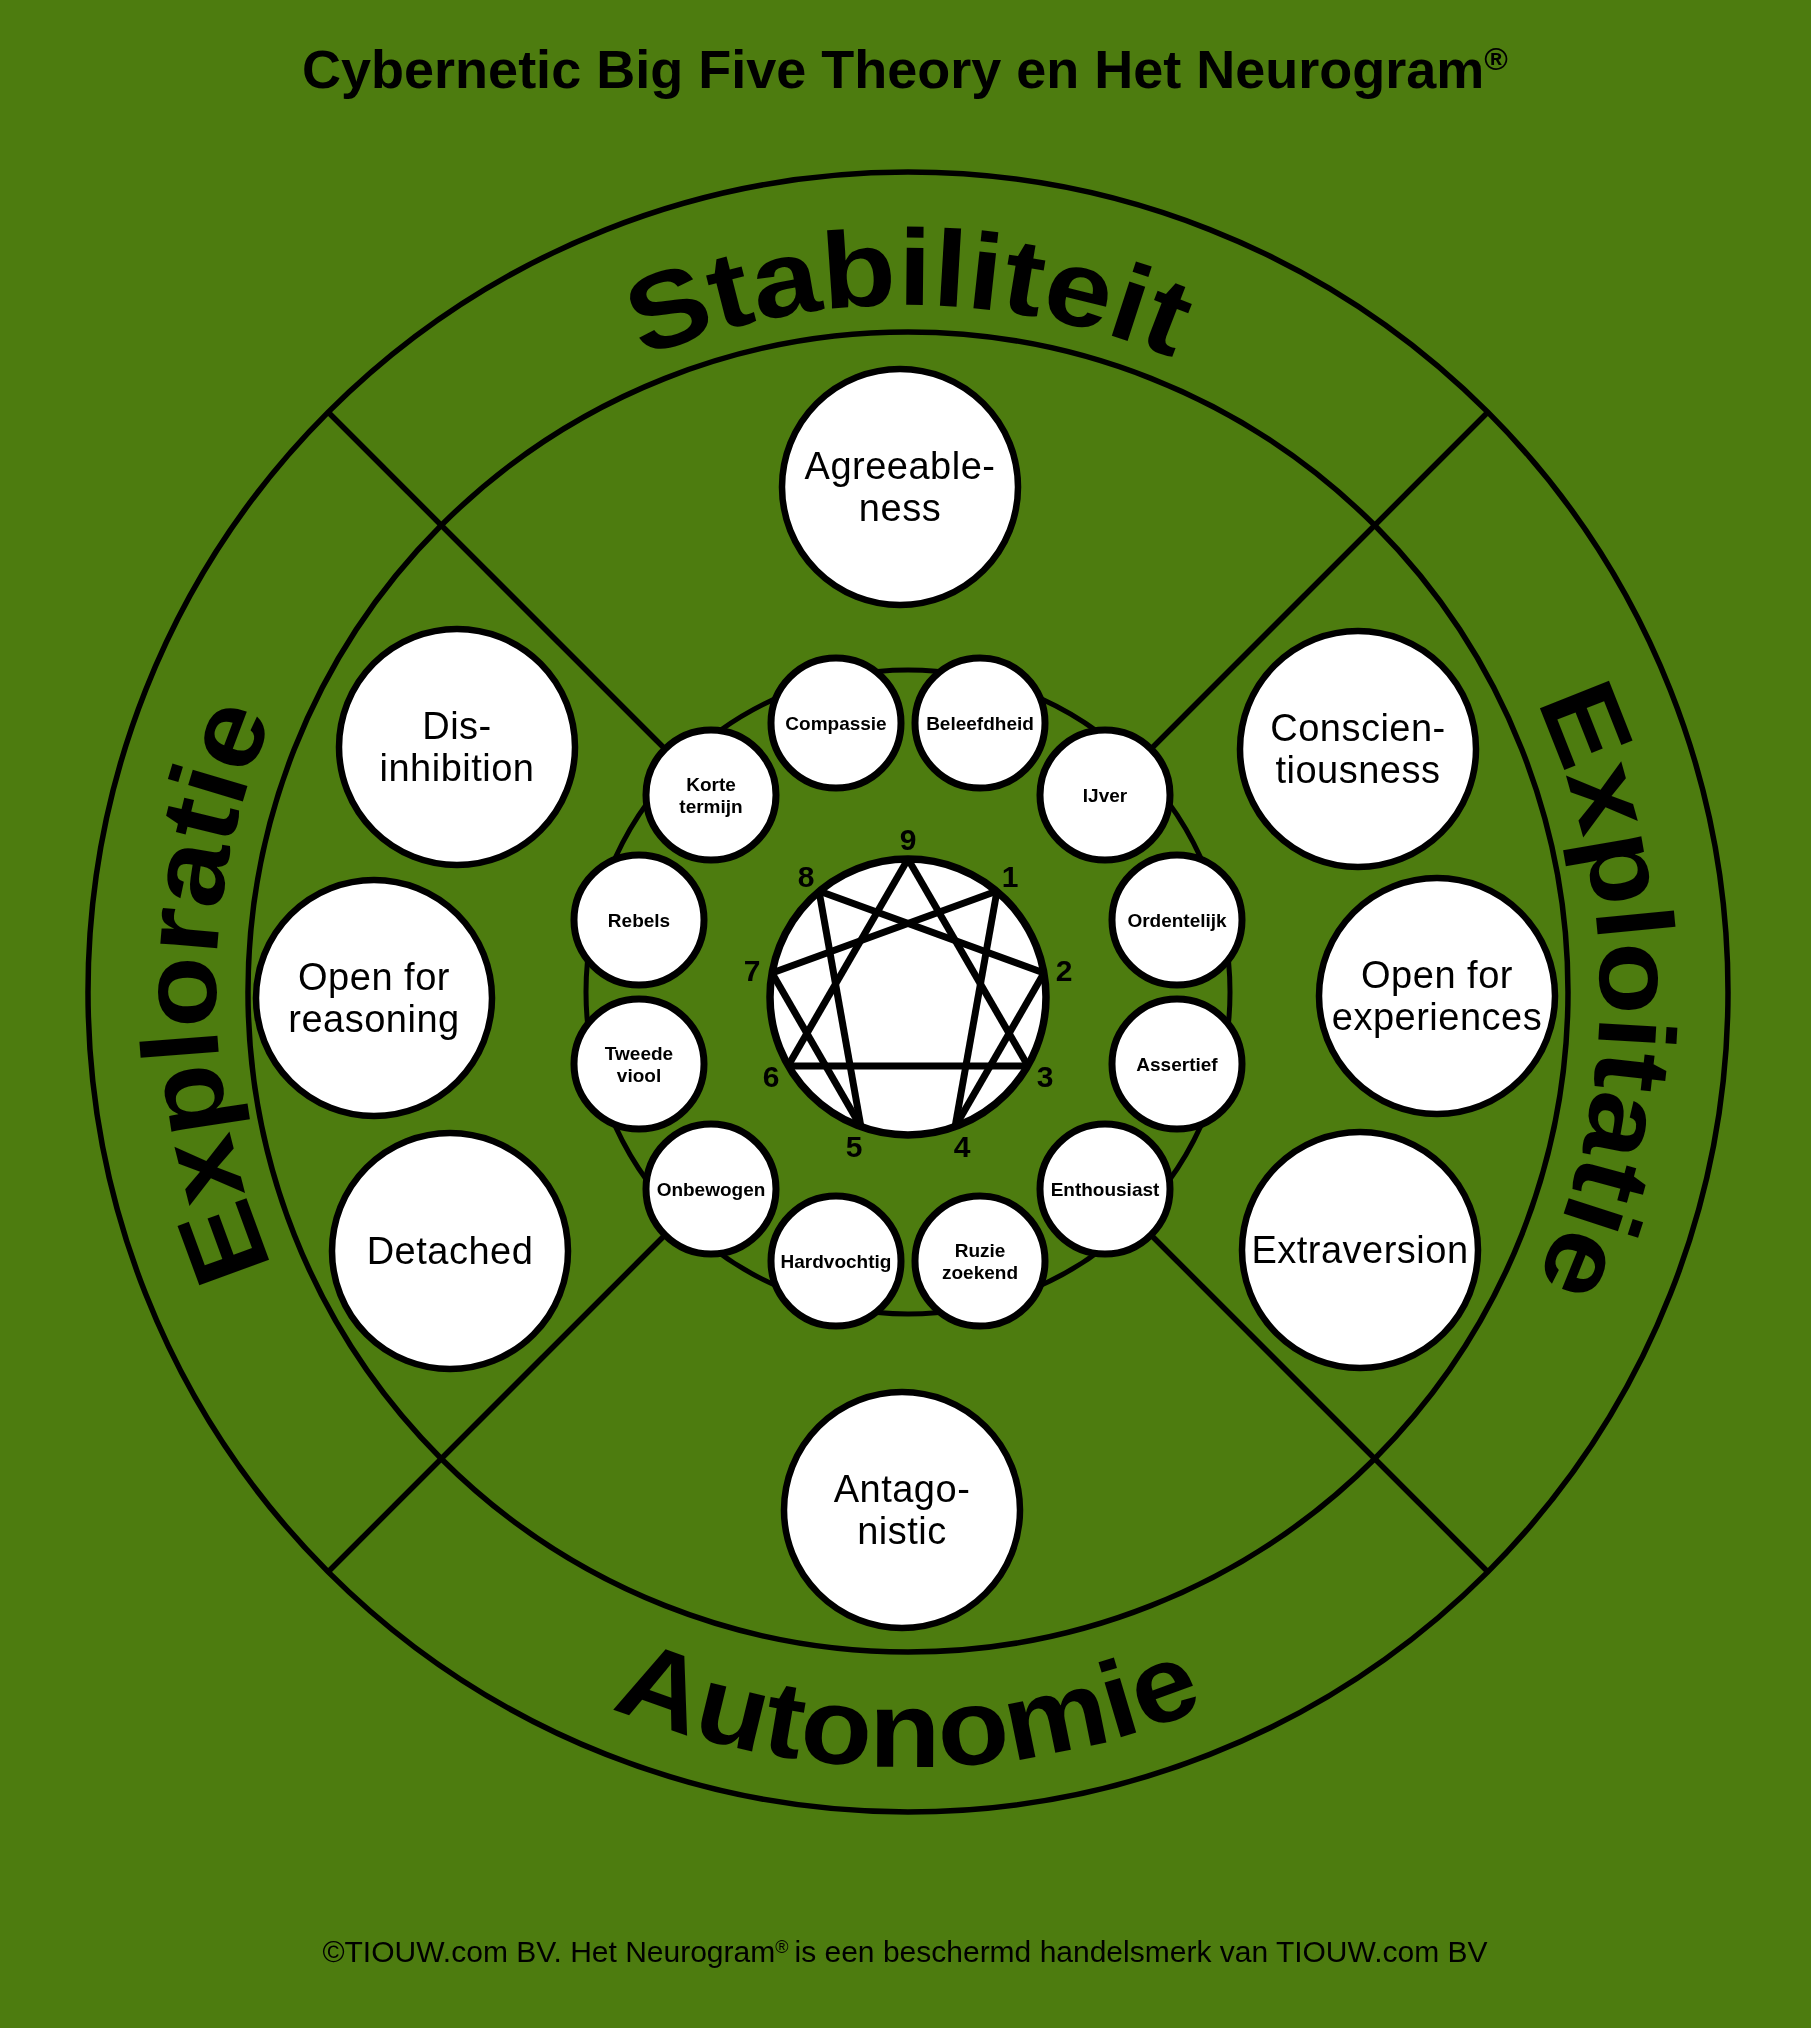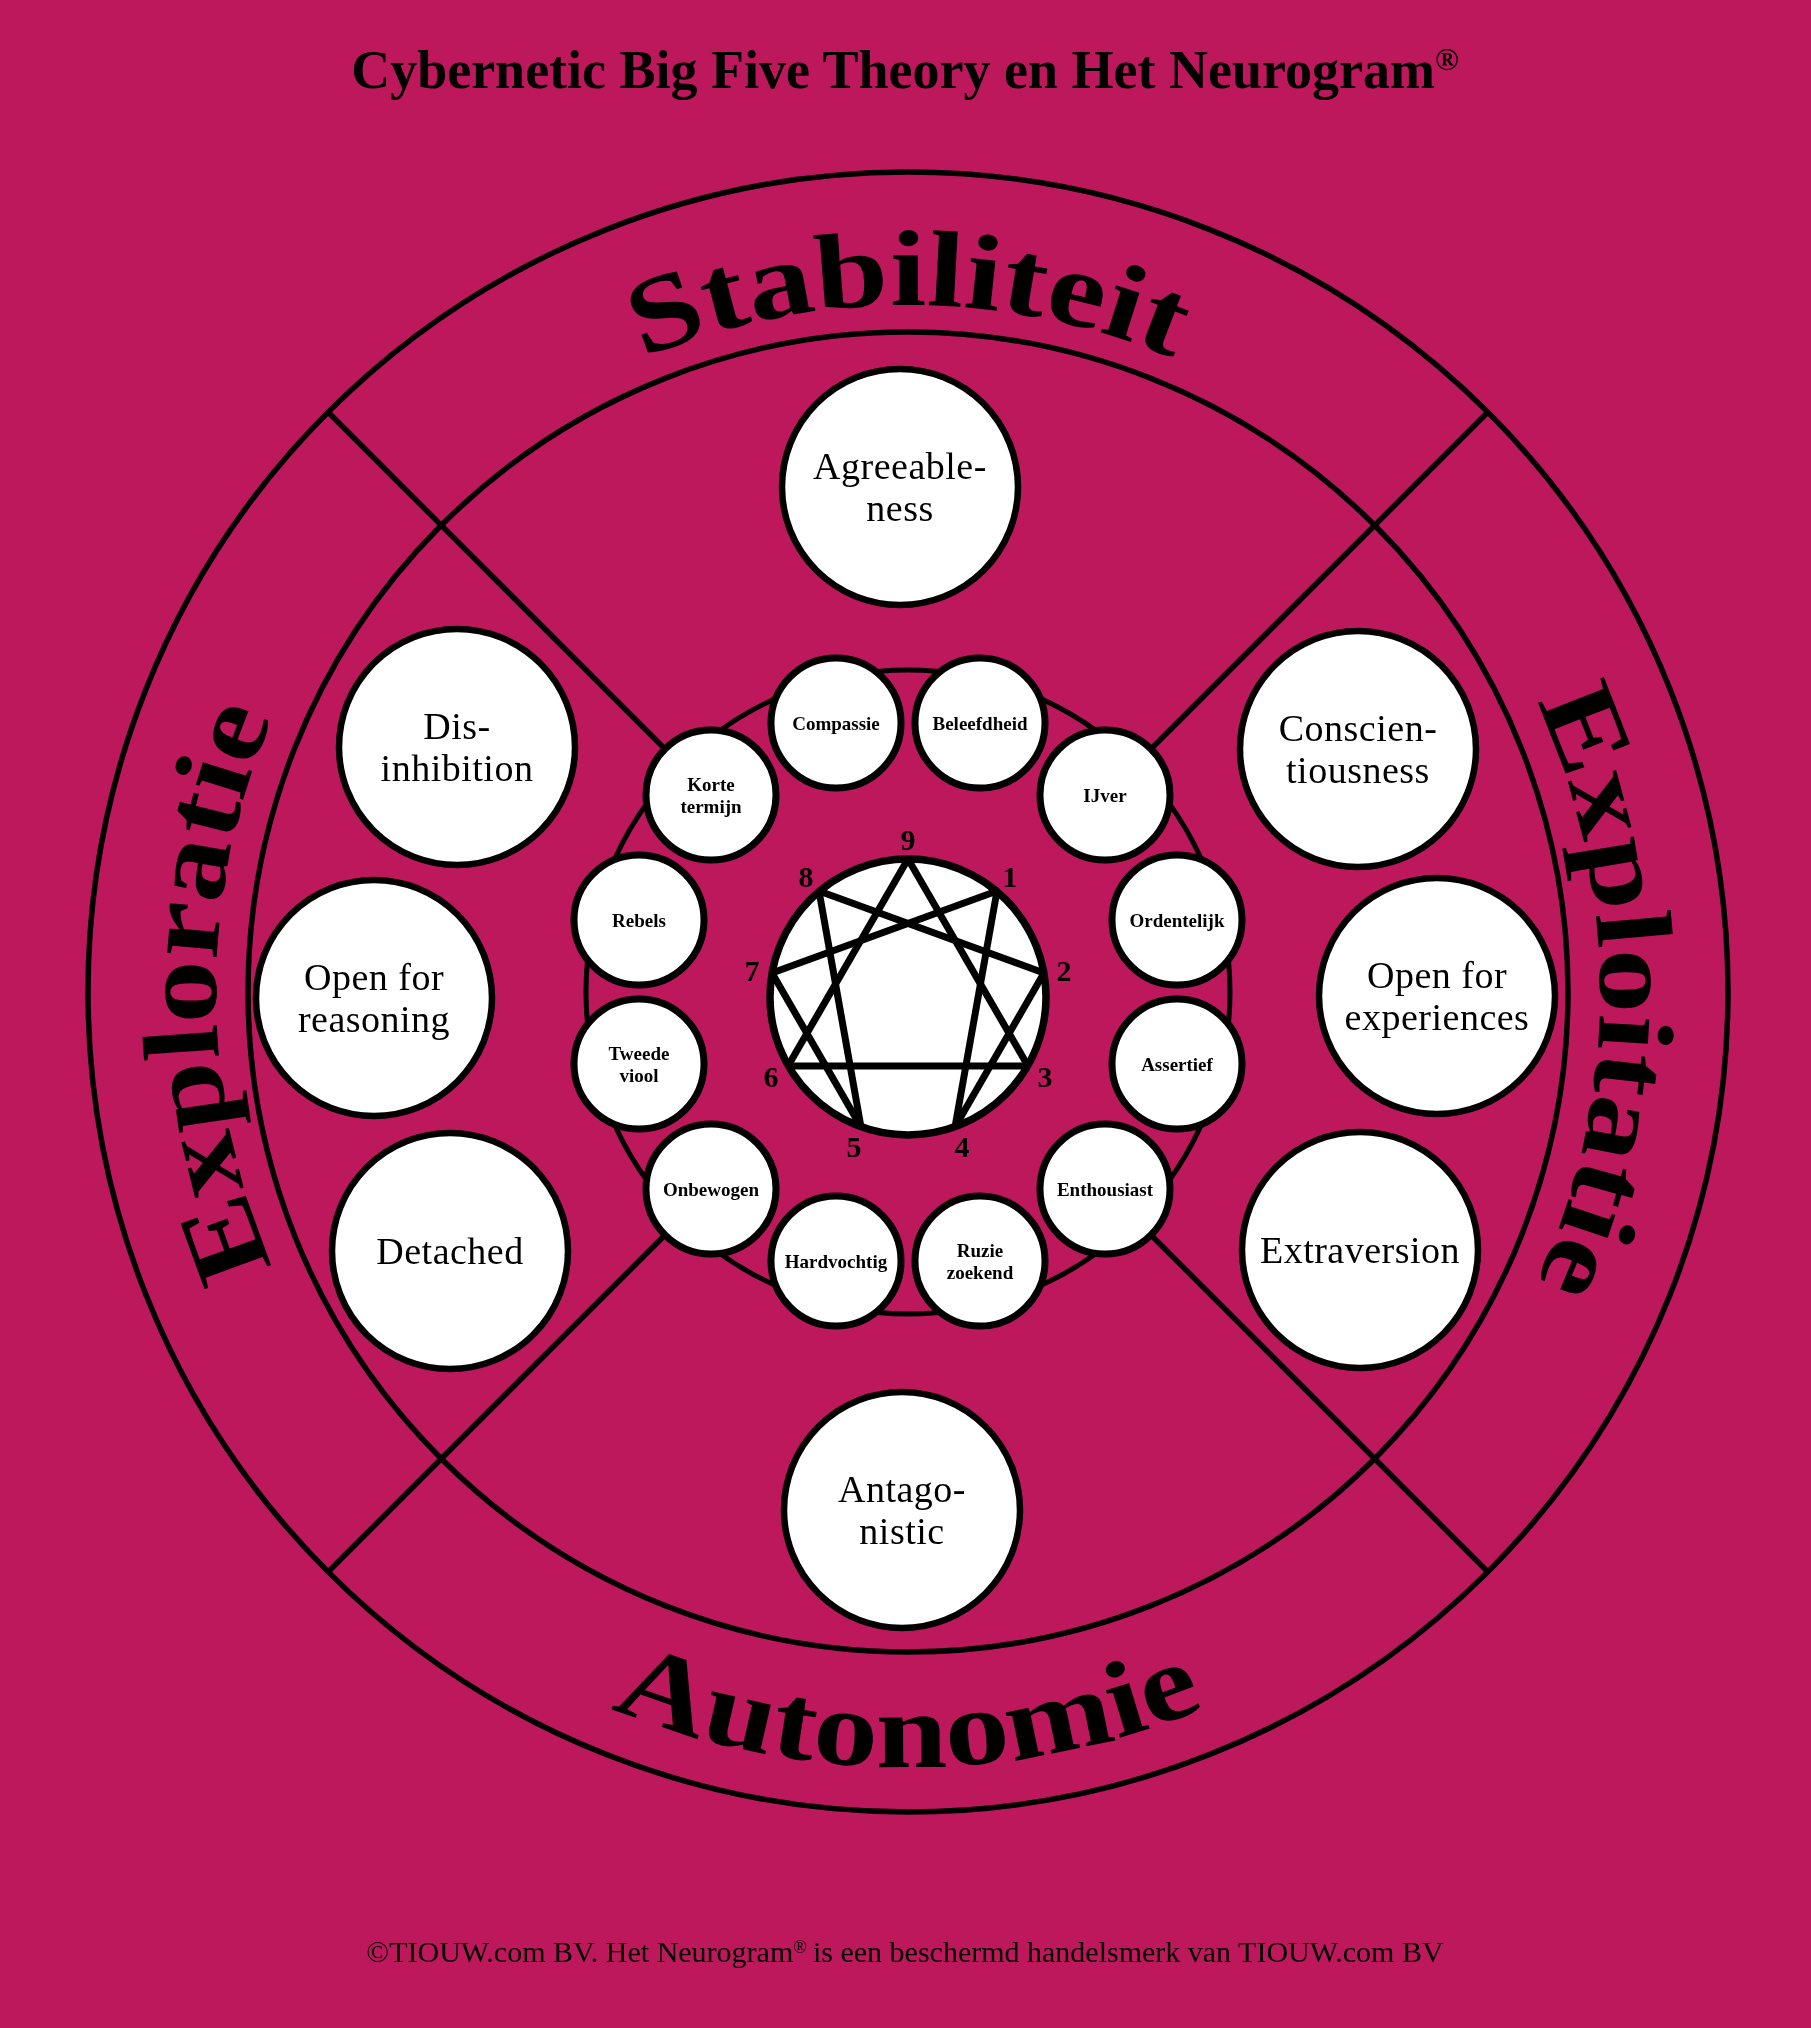--- a/index.html
+++ b/index.html
@@ -1,18 +1,18 @@
 <!DOCTYPE html>
 <html><head>
 <meta charset="utf-8">
 <style>
   html,body{margin:0;padding:0;background:#ffffff;}
   .stage{
-    width:1811px;height:2028px;position:relative;background:#be185d;
-    font-family:Liberation Serif, serif;
+    width:1811px;height:2028px;position:relative;background:#4d7c0f;
+    font-family:Liberation Sans, sans-serif;
   }
   svg{display:block;}
   svg text{fill:#000000;}
   .title-text{font-size:54px;font-weight:bold;}
   .footer-text{font-size:30px;font-weight:normal;}
   .ring-label{font-size:108px;font-weight:bold;}
   .big5-label{font-size:38px;font-weight:normal;letter-spacing:0.5px;}
   .facet-label{font-size:19px;font-weight:bold;}
   .enn-num{font-size:30px;font-weight:600;}
   .ring-stroke{fill:none;stroke:#000;stroke-width:5.5;}

